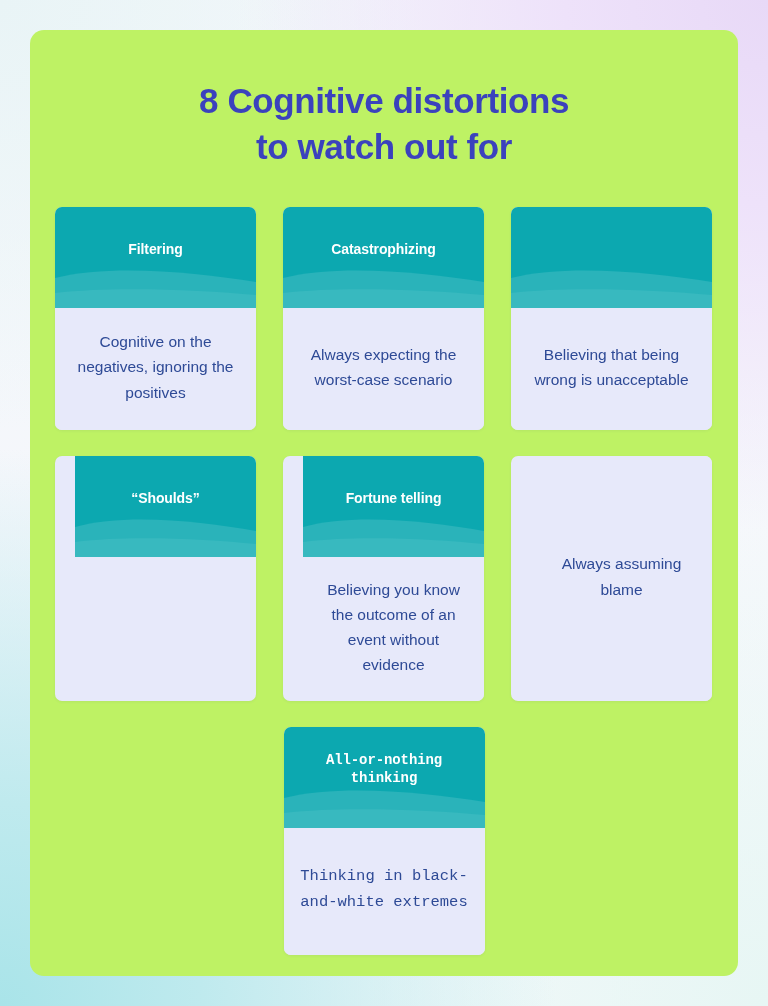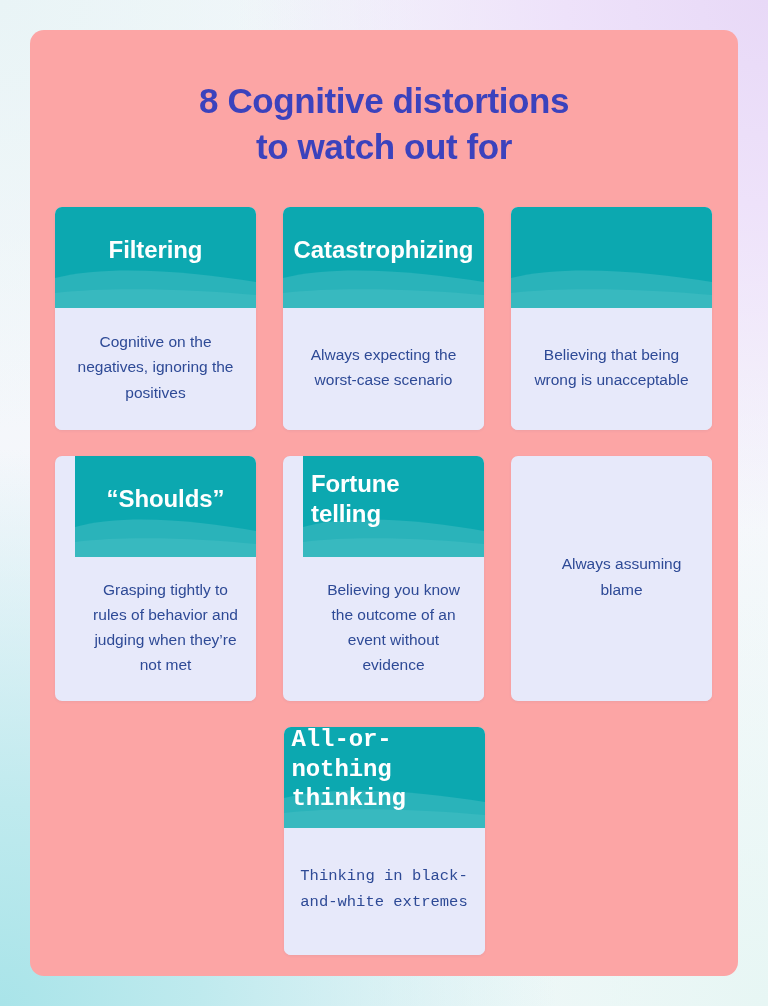--- a/index.html
+++ b/index.html
@@ -24,21 +24,21 @@
       radial-gradient(circle at 0% 0%,     #e9f4f6 0%,  rgba(237,246,248,0) 34%),
       radial-gradient(circle at 100% 100%, #e7f6f4 0%,  rgba(236,248,246,0) 38%),
       linear-gradient(135deg, #f2f8fa 0%, #f7f6fc 50%, #f3fafa 100%);
   }
 
   
   .poster {
     position:absolute;
     left:30px; top:30px;
     width:708px; height:946px;
-    background:#fca5a5;
+    background:#bef264;
     border-radius:14px;
   }
 
   
   .title {
     position:absolute;
     left:0; top:48px;
     width:100%;
     text-align:center;
     color:#3b42bd;
@@ -94,24 +94,24 @@
     position:absolute;
     left:0; bottom:0;
     width:100%; height:46px;
     display:block;
   }
 
   .card-title {
     position:relative;
     z-index:2;
     color:#ffffff;
-    font-size:24px;
+    font-size:14px;
     font-weight:bold;
     line-height:1.24;
-    text-align:left;
+    text-align:center;
     padding:0 8px;
     margin-bottom:16px;
     letter-spacing:-0.1px;
   }
 
   
   .card-body {
     flex:1 1 auto;
     background:#e7e9fa;
     display:flex;
@@ -185,23 +185,20 @@
     <div class="row row-2">
 
       <div class="card">
         <div class="card-head">
           <svg class="wave" viewBox="0 0 201 46" preserveAspectRatio="none">
             <path d="M0 16 C 55 2, 140 10, 201 20 L201 46 L0 46 Z" fill="#2ab3ba"></path>
             <path d="M0 31 C 60 24, 145 28, 201 33 L201 46 L0 46 Z" fill="#38b9bf"></path>
           </svg>
           <div class="card-title">“Shoulds”</div>
         </div>
-        <div class="card-body">
-          <div class="card-desc">Grasping tightly to rules of behavior and judging when they’re not met</div>
-        </div>
       </div>
 
       <div class="card">
         <div class="card-head">
           <svg class="wave" viewBox="0 0 201 46" preserveAspectRatio="none">
             <path d="M0 16 C 55 2, 140 10, 201 20 L201 46 L0 46 Z" fill="#2ab3ba"></path>
             <path d="M0 31 C 60 24, 145 28, 201 33 L201 46 L0 46 Z" fill="#38b9bf"></path>
           </svg>
           <div class="card-title">Fortune telling</div>
         </div>

